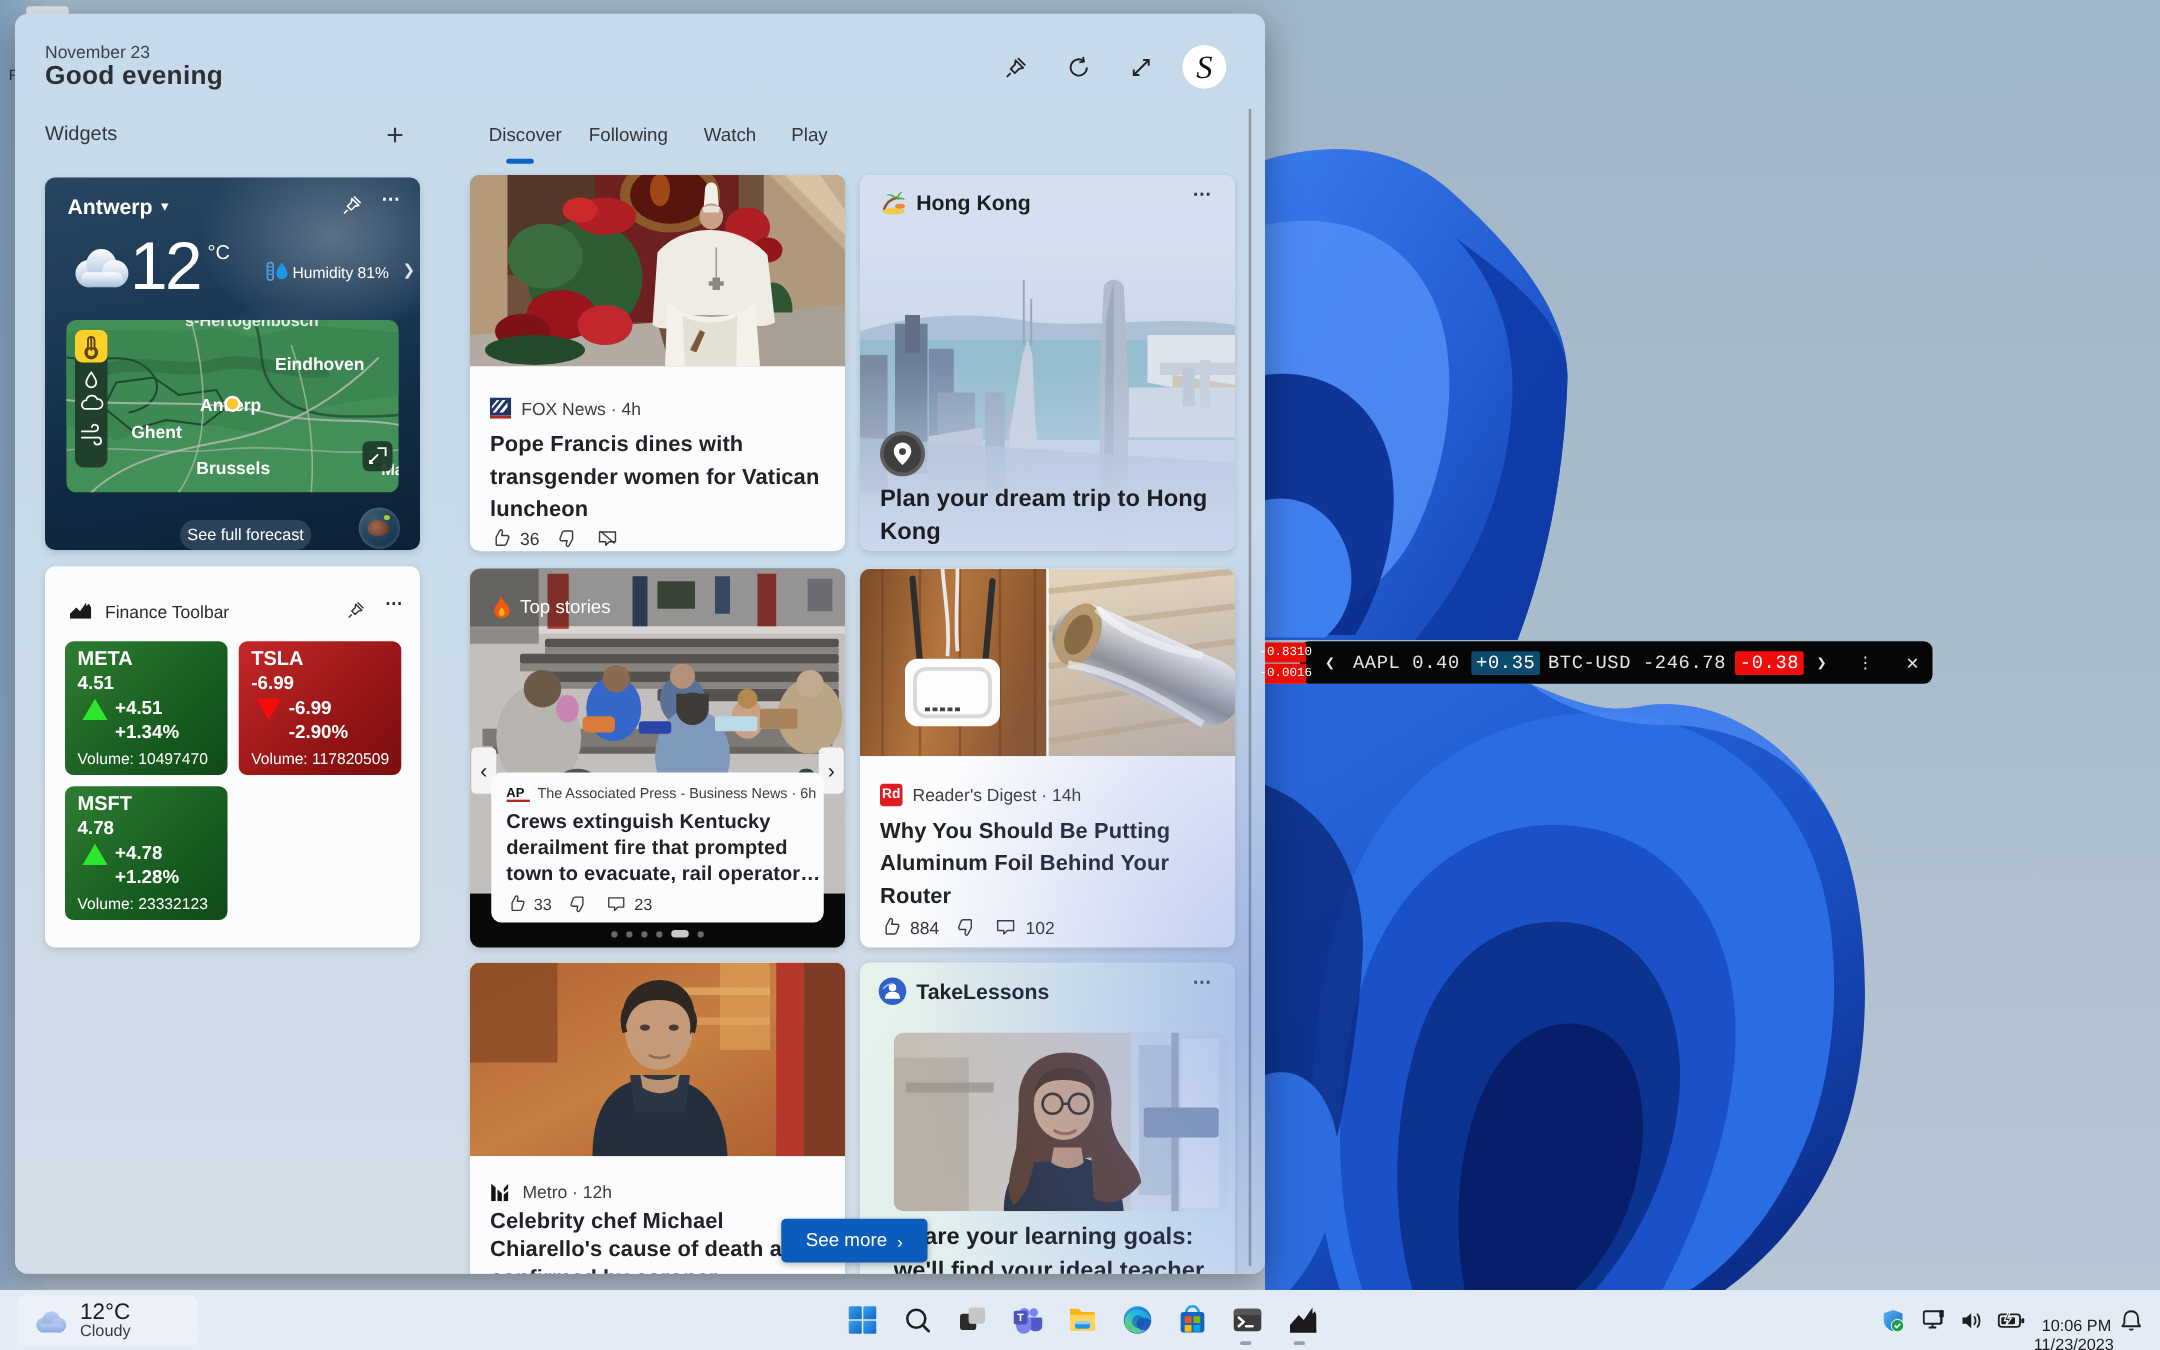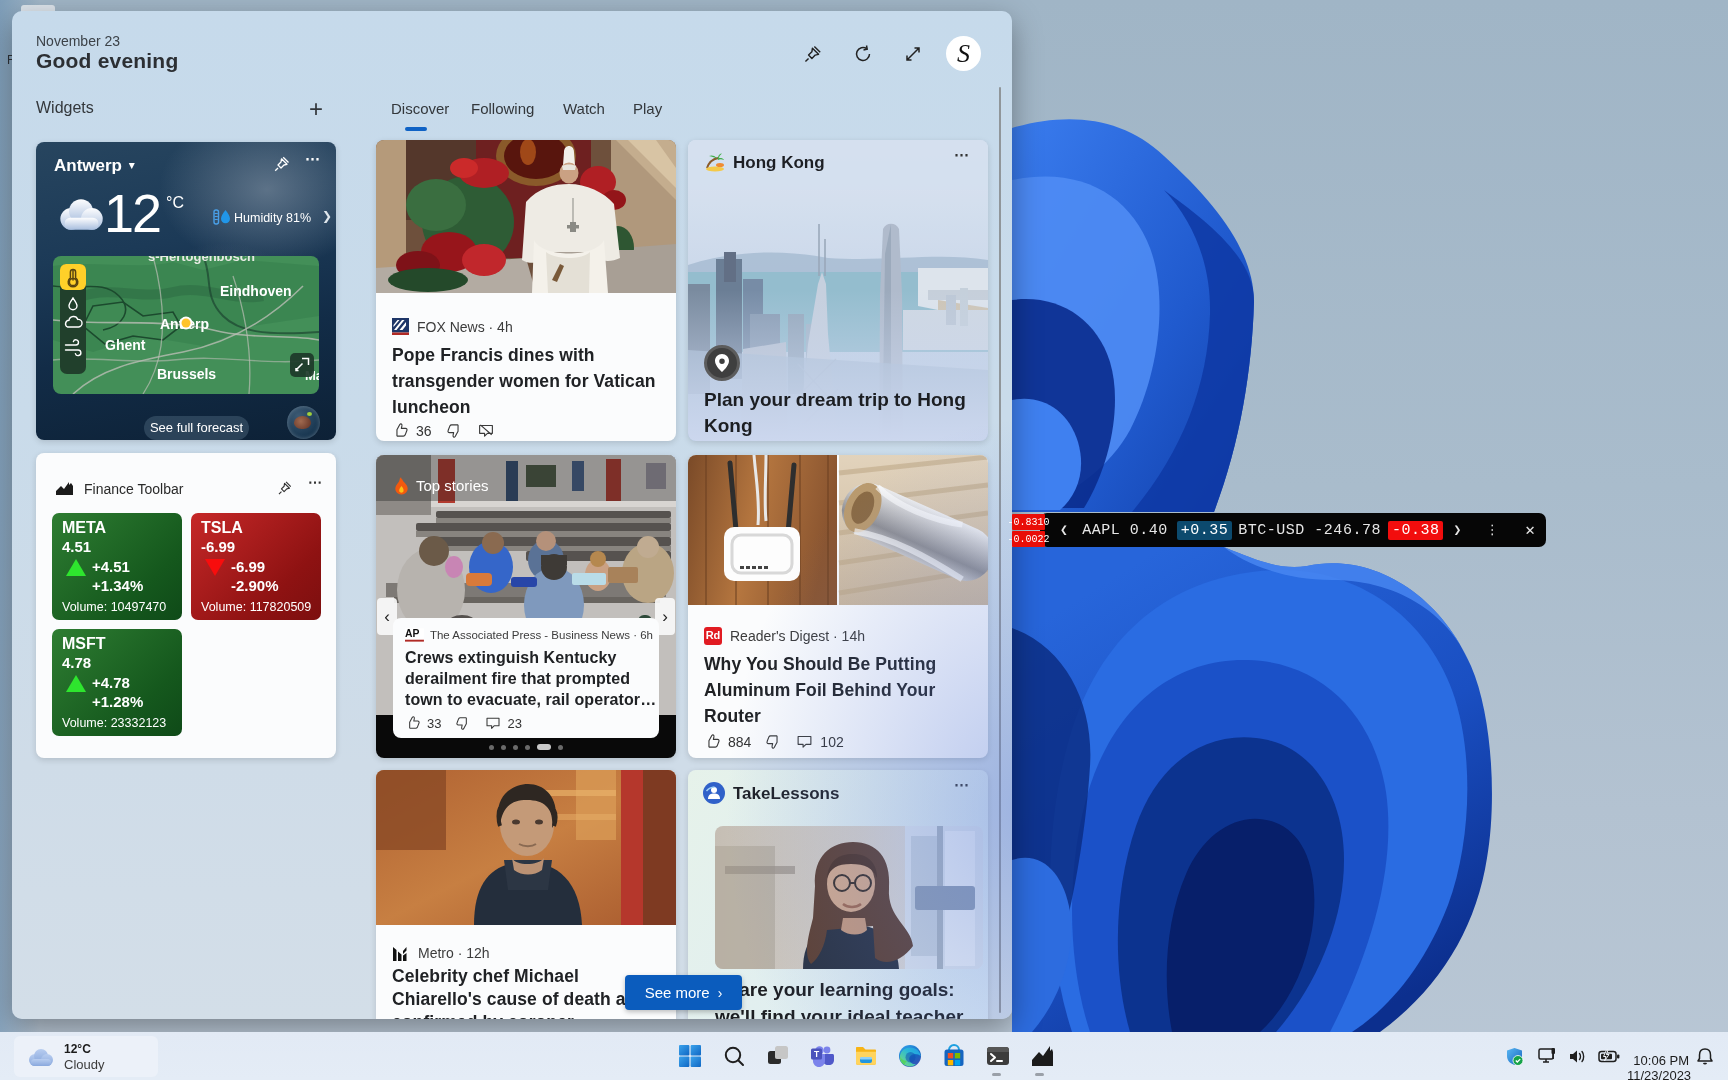--- a/index.html
+++ b/index.html
@@ -585,39 +585,39 @@
     <span style="margin-left:14px;">AAPL 0.40</span>
     <span class="tchip" style="margin-left:9px; background:#0c4a6e;">+0.35</span>
     <span style="margin-left:6px;">BTC-USD -246.78</span>
     <span class="tchip" style="margin-left:7px; background:#f20d0d;">-0.38</span>
     <span style="margin-left:10px; font-size:13px;">❯</span>
     <span style="margin-left:24px; font-size:13px;">⋮</span>
     <span style="margin-left:26px; font-size:16px;">✕</span>
   </div>
   <div id="redtags" class="abs">
     <div class="rtag" style="top:0;">-0.8310</div>
-    <div class="rtag" style="top:17px;">-0.0022</div>
+    <div class="rtag" style="top:17px;">-0.0016</div>
   </div>
 
   <div id="taskbar" class="abs"></div>
   <div id="tbweather" class="abs">
     <svg style="margin-left:12px;" width="28" height="20" viewBox="0 0 28 20">
       <defs>
           <linearGradient id="tbc" x1="0" y1="0" x2="0" y2="1">
             <stop offset="0" stop-color="#b8cdf0"></stop>
             <stop offset="1" stop-color="#89a8dd"></stop>
           </linearGradient>
         </defs>
       <circle cx="9" cy="13" r="6" fill="url(#tbc)"></circle>
         <circle cx="15" cy="9" r="7" fill="url(#tbc)"></circle>
         <circle cx="21" cy="13" r="6" fill="url(#tbc)"></circle>
         <rect x="5" y="12" width="20" height="7" rx="3.5" fill="url(#tbc)"></rect>
     </svg>
     <div style="margin-left:10px; line-height:16px;">
-      <div style="font-size:12px; color:#1b1b1b;font-weight:bold;">12°C</div>
+      <div style="font-size:18px; color:#1b1b1b;">12°C</div>
       <div style="font-size:13px; color:#3c3c3c;">Cloudy</div>
     </div>
   </div>
   <div id="tbcenter" class="abs tbicons" style="left:678px;">
 
     <svg width="24" height="24" viewBox="0 0 24 24">
         <defs>
           <linearGradient id="st" x1="0" y1="0" x2="1" y2="1">
             <stop offset="0" stop-color="#3ba3ec"></stop>
             <stop offset="1" stop-color="#0f67c4"></stop>

